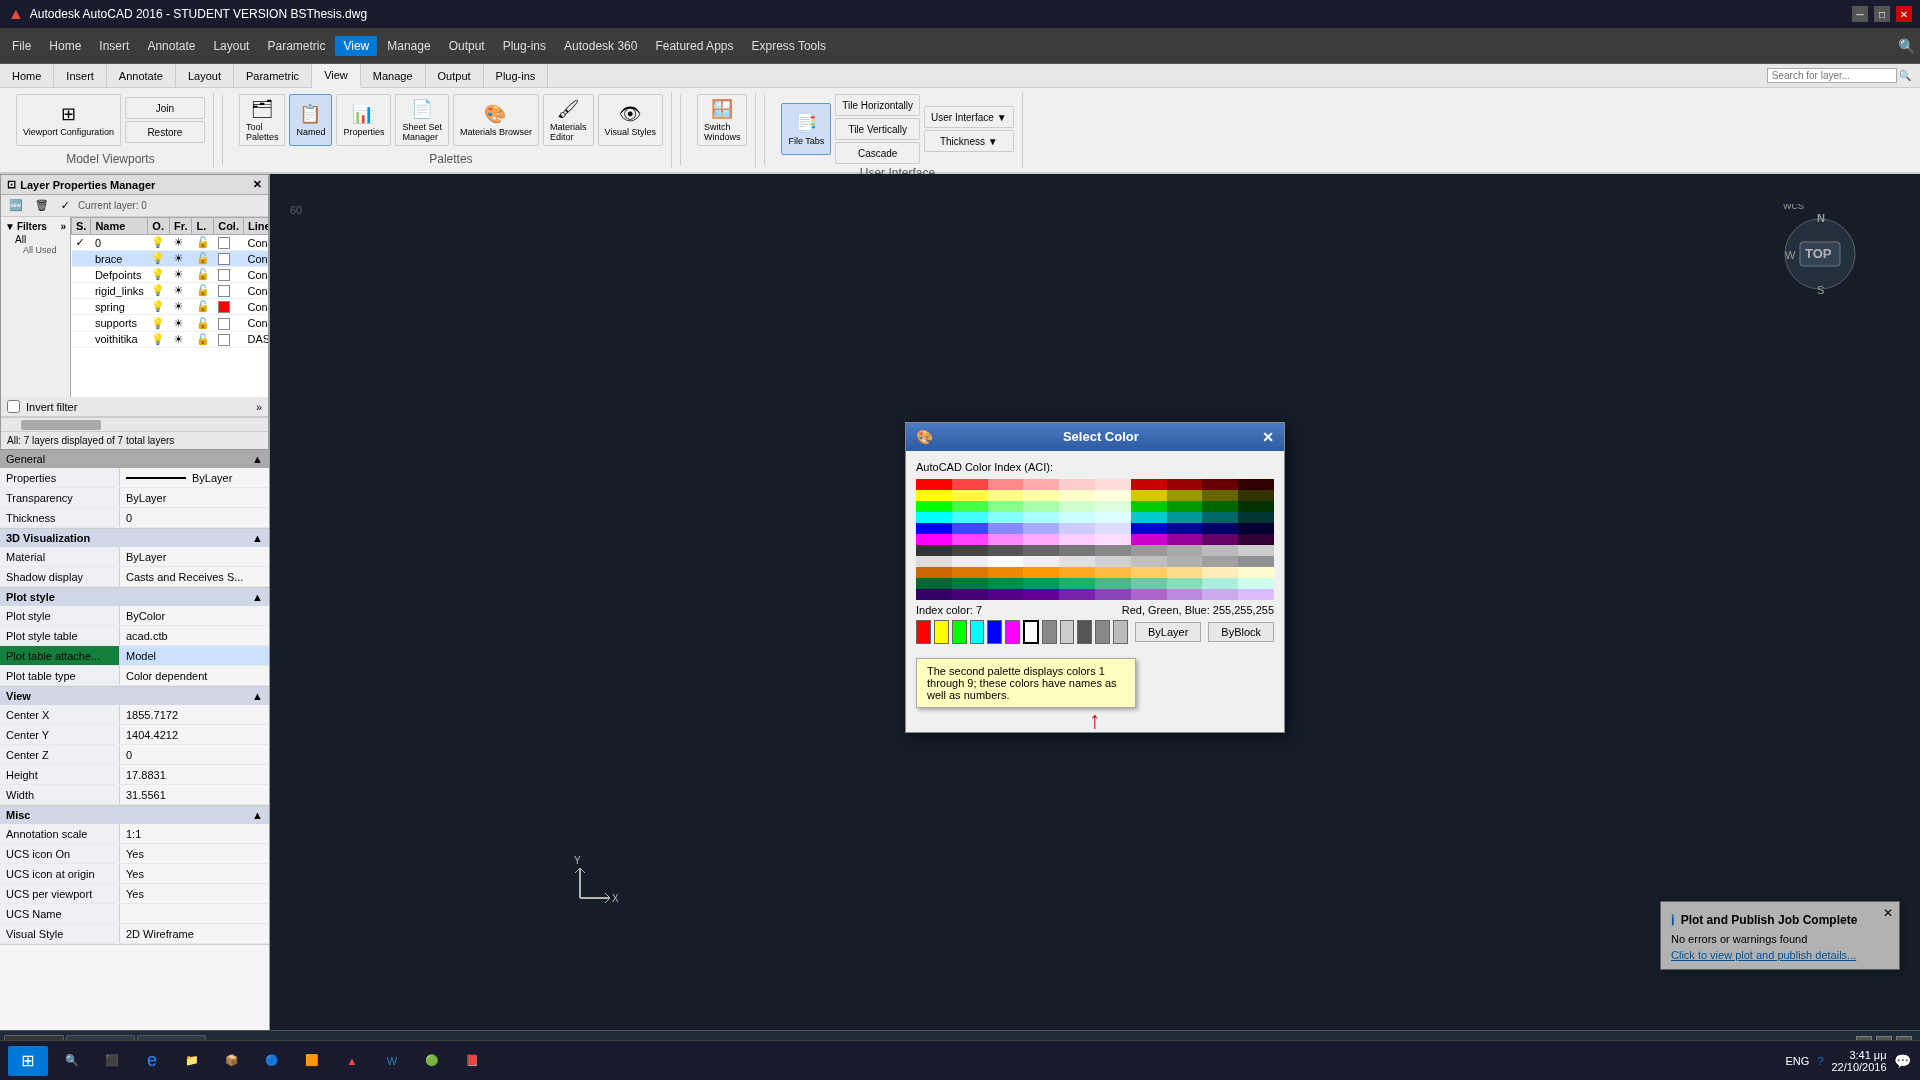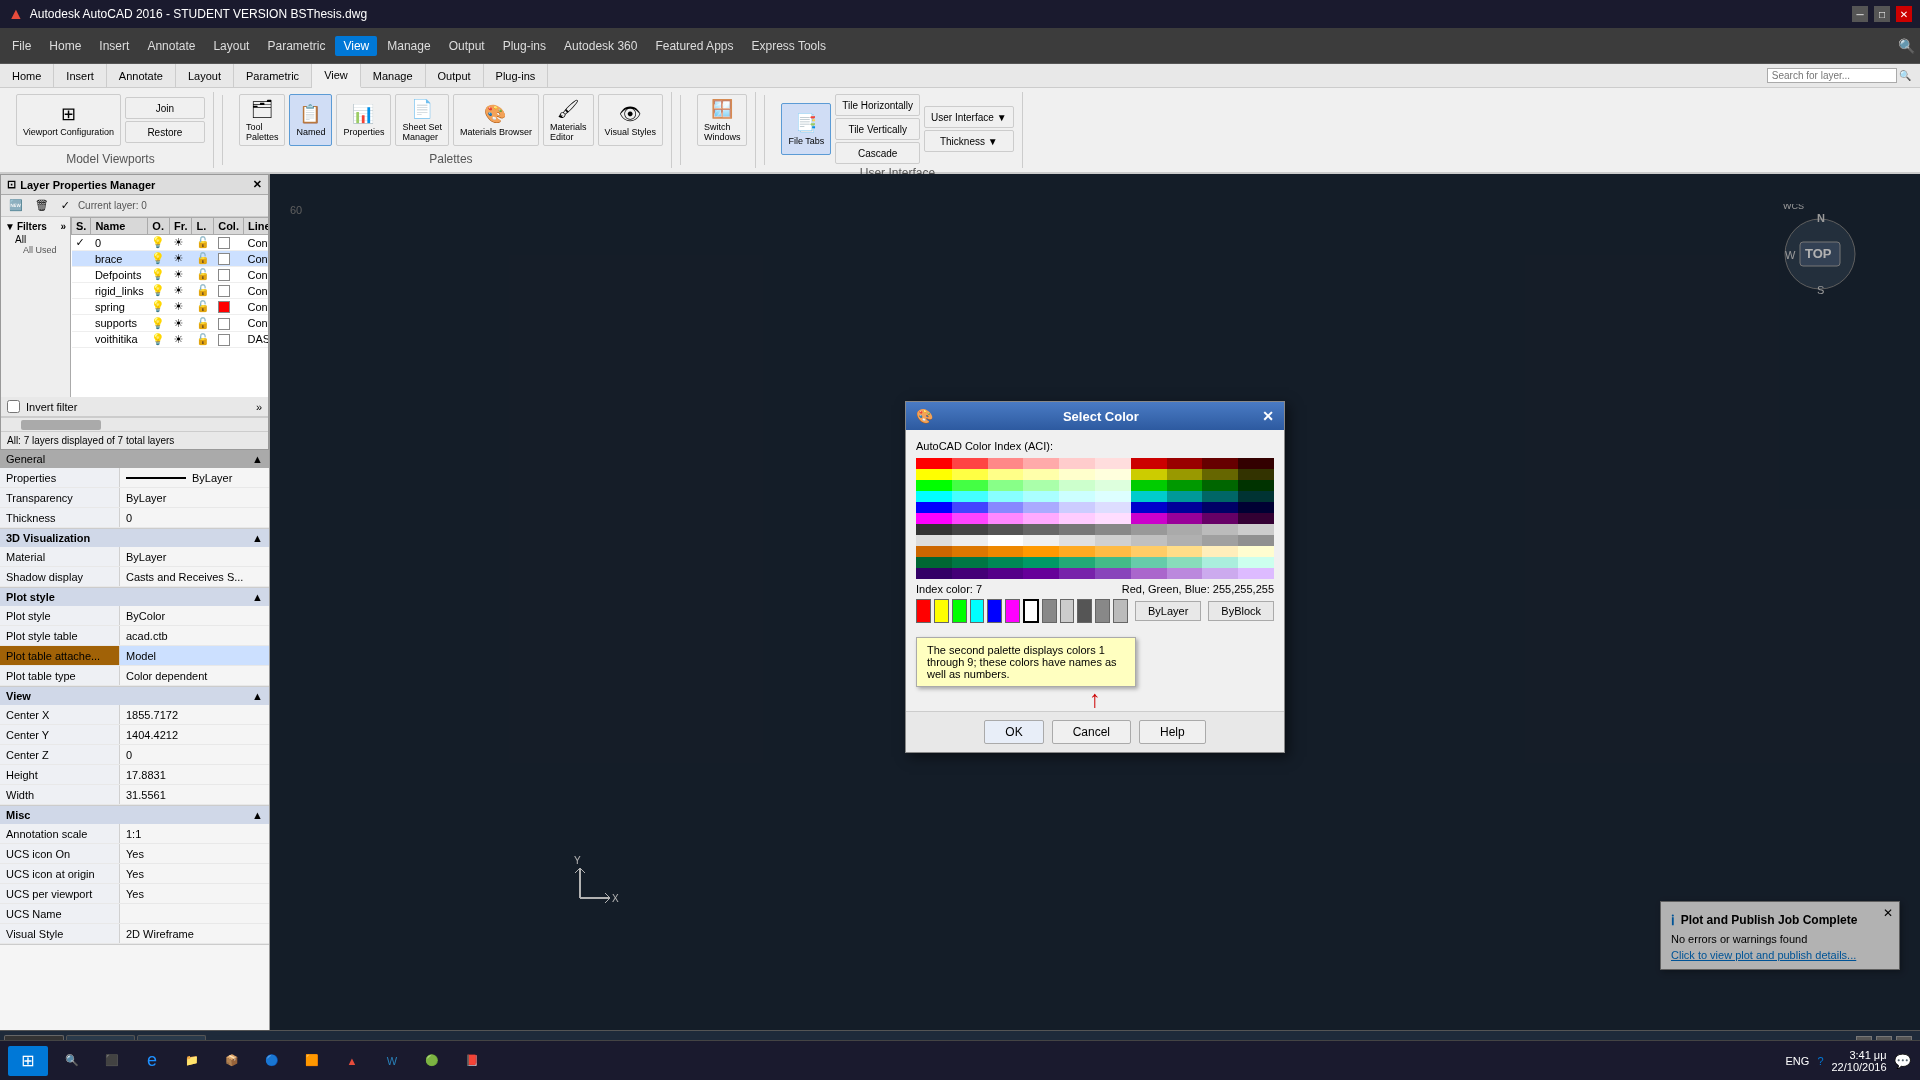--- a/index.html
+++ b/index.html
@@ -432,21 +432,21 @@
         </div>
         <div class="prop-row">
           <div class="prop-label">Plot style</div>
           <div class="prop-value">ByColor</div>
         </div>
         <div class="prop-row">
           <div class="prop-label">Plot style table</div>
           <div class="prop-value">acad.ctb</div>
         </div>
         <div class="prop-row selected">
-          <div class="prop-label" style="background:#a16207;">Plot table attache...</div>
+          <div class="prop-label" style="background:#15803d;">Plot table attache...</div>
           <div class="prop-value" style="background:#cce0ff;">Model</div>
         </div>
         <div class="prop-row">
           <div class="prop-label">Plot table type</div>
           <div class="prop-value">Color dependent</div>
         </div>
       </div>
 
       <div class="prop-section">
         <div class="prop-section-header">
@@ -713,25 +713,20 @@
               <button class="byblock-btn">ByBlock</button>
             </div>
 
         </div>
 
         <div class="tooltip-box" style="position:relative;margin:0 10px 0 10px;top:0;">
           <span>The second palette displays colors 1 through 9; these colors have names as well as numbers.</span>
         </div>
 
         <div style="text-align:center;color:#cc0000;font-size:24px;line-height:1;">↑</div>
-        <div class="dialog-footer">
-          <button class="dialog-btn primary">OK</button>
-          <button class="dialog-btn">Cancel</button>
-          <button class="dialog-btn">Help</button>
-        </div>
       </div>
     </div>
 
     <div class="notification">
       <button class="notification-close">✕</button>
       <div class="notification-title">
         <span class="info-icon">ℹ</span>
         <span>Plot and Publish Job Complete</span>
       </div>
       <div style="font-size:11px;margin-bottom:4px;">No errors or warnings found</div>

